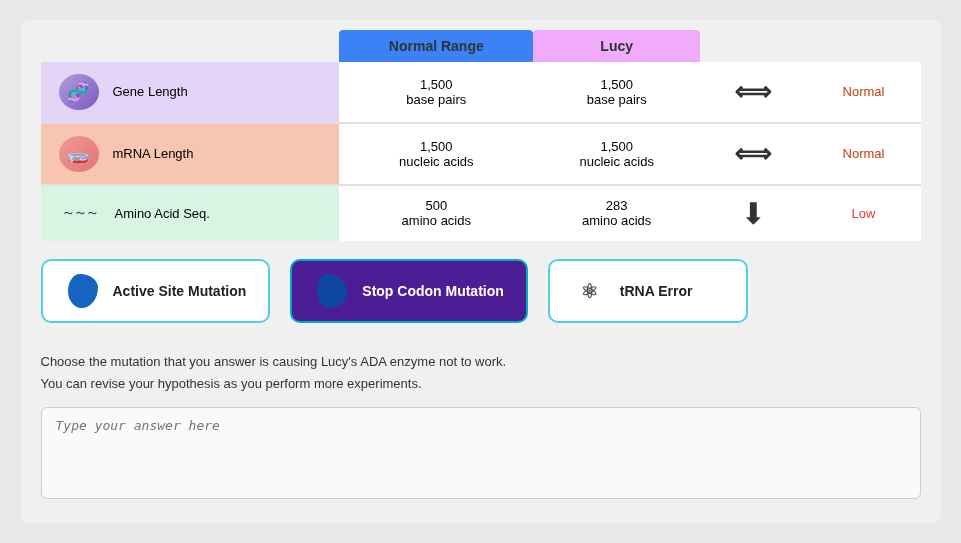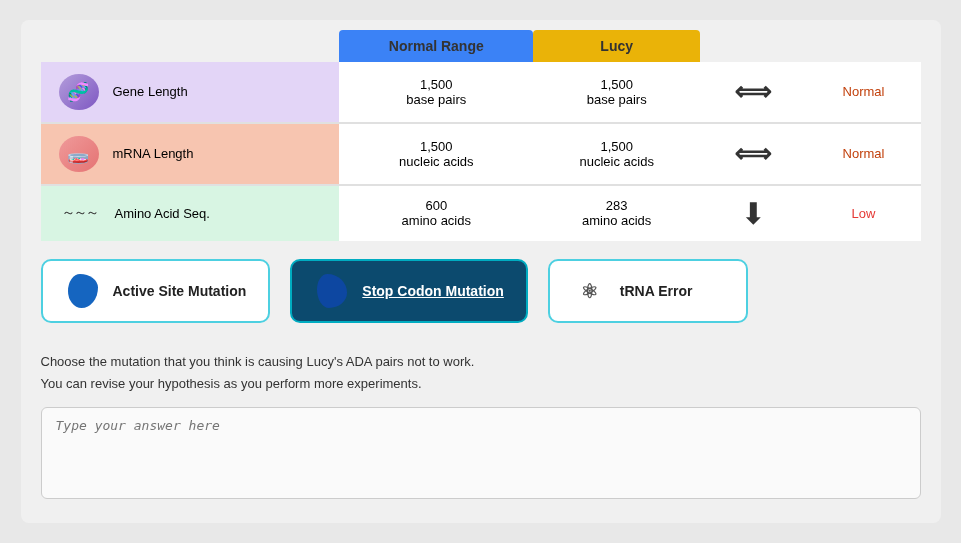--- a/index.html
+++ b/index.html
@@ -32,21 +32,21 @@
       font-size: 14px;
       font-weight: 600;
       text-align: center;
     }
     .th-normal {
       background: #3b82f6;
       color: #333;
       border-radius: 4px 4px 0 0;
     }
     .th-lucy {
-      background: #eab308;
+      background: #f0abfc;
       color: #333;
       border-radius: 4px 4px 0 0;
     }
     .th-empty { background: transparent; }
 
     .data-table tbody tr td {
       padding: 10px 14px;
       text-align: center;
       font-size: 13px;
       vertical-align: middle;
@@ -146,24 +146,23 @@
       font-size: 14px;
       font-weight: 600;
       color: #222;
       min-width: 200px;
     }
     .mutation-btn.active-selected {
       background: #fff;
       border-color: #4dd0e1;
     }
     .mutation-btn.stop-codon {
-      background: #0c4a6e;
+      background: #4c1d95;
       color: #fff;
       border-color: #00acc1;
-      text-decoration: underline;
     }
     .mutation-btn.trna-error {
       background: #fff;
       border-color: #4dd0e1;
     }
     .btn-icon {
       width: 36px;
       height: 36px;
       display: flex;
       align-items: center;
@@ -276,21 +275,21 @@
       </tr>
 
       <tr class="row-amino">
         <td class="td-label row-amino">
           <div class="label-cell">
             <div class="icon-amino">～～～</div>
             <span>Amino Acid Seq.</span>
           </div>
         </td>
         <td class="td-normal-range">
-          <div>600</div>
+          <div>500</div>
           <div>amino acids</div>
         </td>
         <td class="td-lucy-val">
           <div>283</div>
           <div>amino acids</div>
         </td>
         <td class="td-arrow">
           <span class="arrow-down">⬇</span>
         </td>
         <td class="td-status val-low">Low</td>
@@ -319,20 +318,20 @@
       <div class="btn-icon">
         <span class="trna-icon">⚛</span>
       </div>
       <span>tRNA Error</span>
     </button>
 
   </div>
 
   
   <div class="instructions">
-    <div>Choose the mutation that you think is causing Lucy's ADA pairs not to work.</div>
+    <div>Choose the mutation that you answer is causing Lucy's ADA enzyme not to work.</div>
     <div>You can revise your hypothesis as you perform more experiments.</div>
   </div>
 
   
   <textarea class="answer-box" placeholder="Type your answer here" style=""></textarea>
 
 </div>
 
 </body></html>

